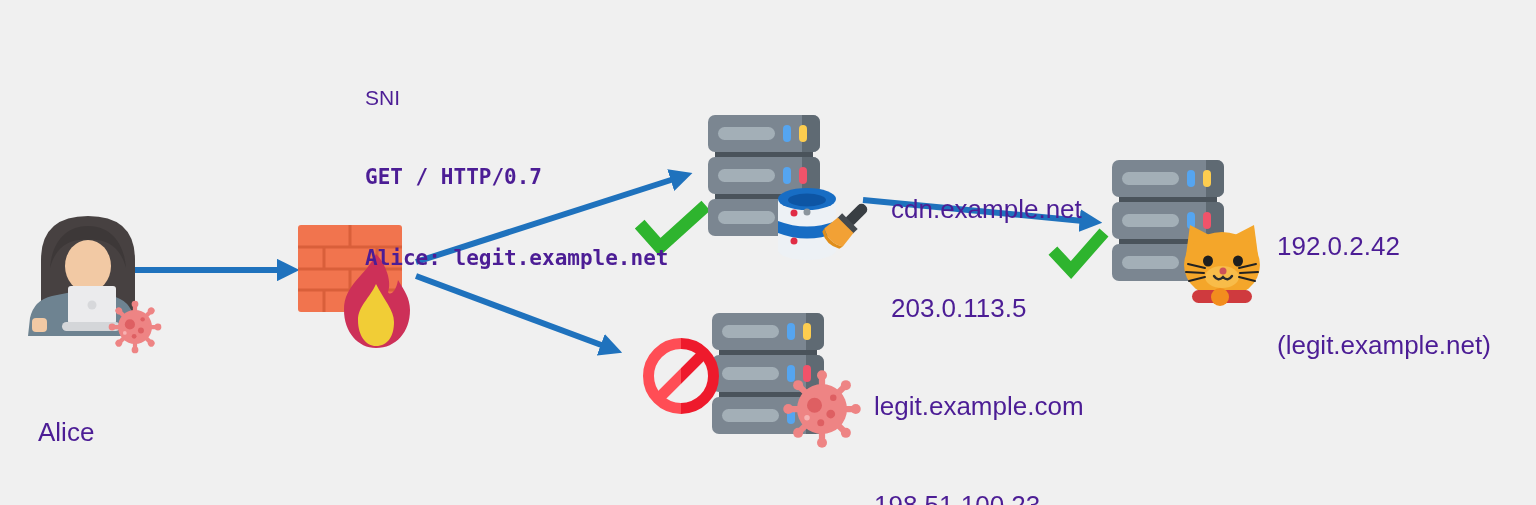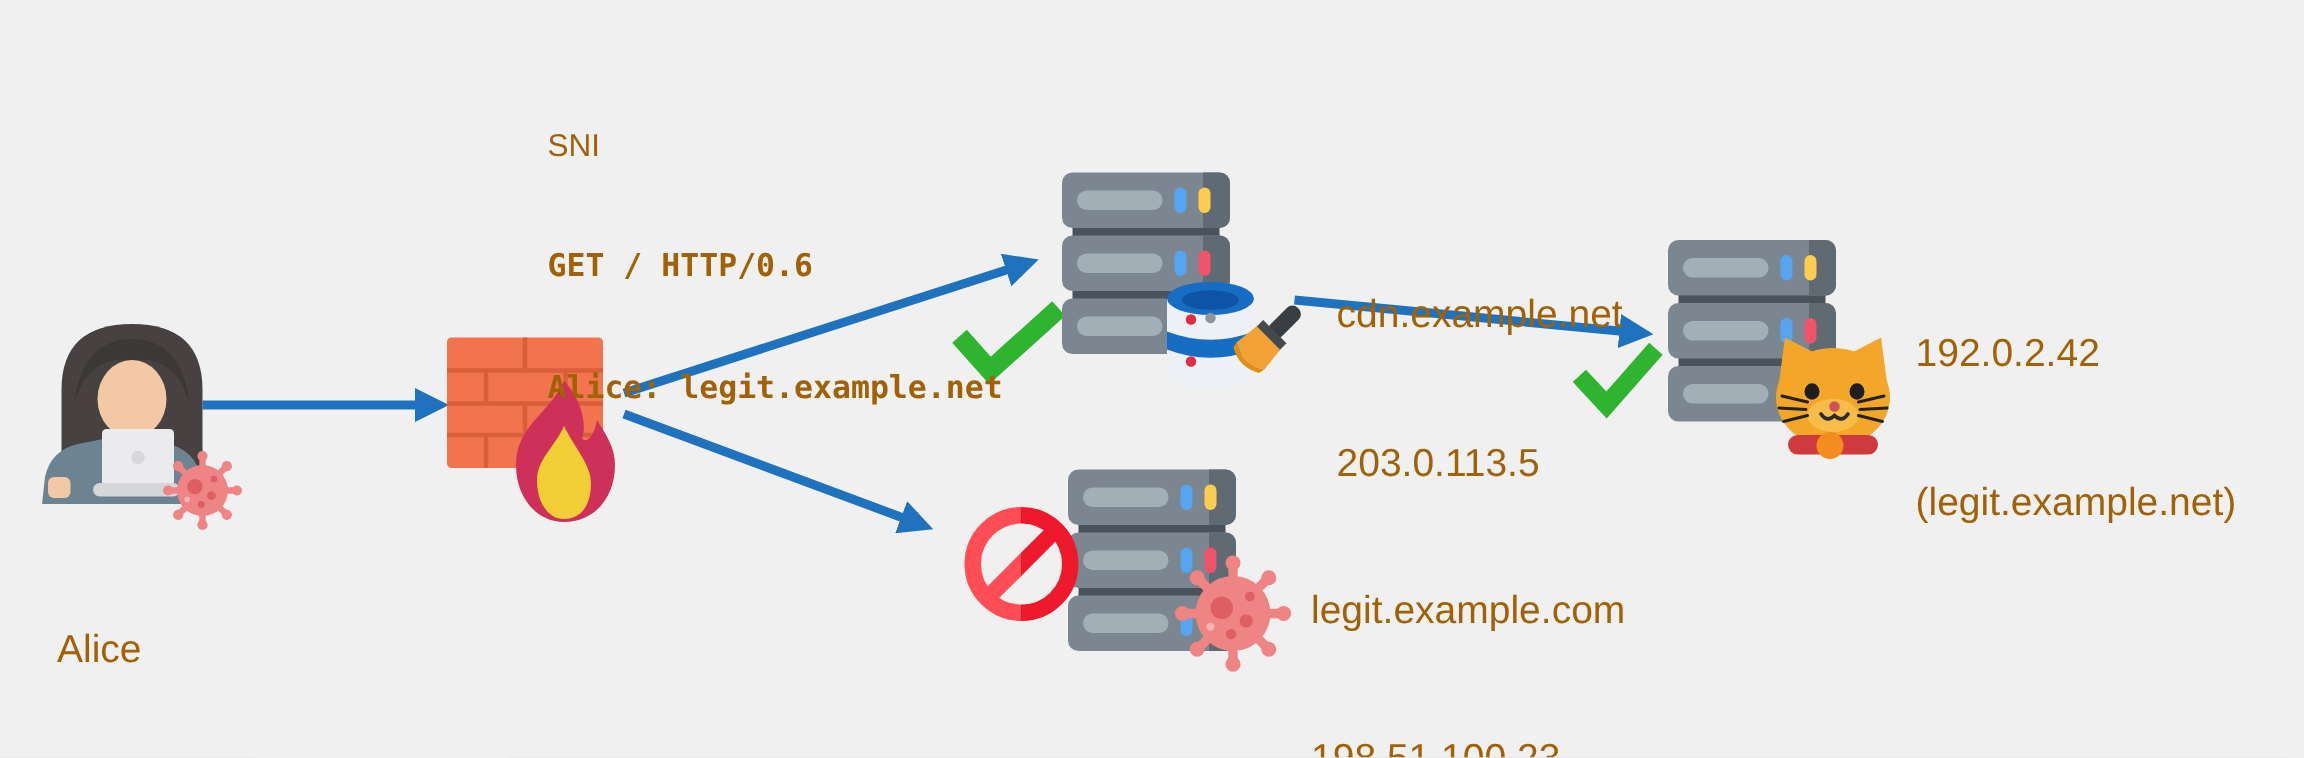--- a/index.html
+++ b/index.html
@@ -1,21 +1,21 @@
 <!DOCTYPE html>
 <html><head>
 <meta charset="utf-8">
 <style>
   html,body{margin:0;padding:0;background:#e4e4e4;}
   .canvas{
     position:relative;width:1536px;height:505px;background:#f0f0f0;
     overflow:hidden;font-family:"Liberation Sans",sans-serif;
   }
   .canvas > svg{position:absolute;left:0;top:0;}
-  .label{position:absolute;color:#a16207;font-size:26px;line-height:33px;white-space:pre;}
+  .label{position:absolute;color:#4c1d95;font-size:26px;line-height:33px;white-space:pre;}
   .label.small{font-size:21px;line-height:27px;}
   .label.mono{
     font-family:"DejaVu Sans Mono","Liberation Mono",monospace;
     font-size:21px;line-height:27px;font-weight:600;
   }
 </style>
 </head>
 <body>
 
 <div class="canvas">
@@ -198,37 +198,37 @@
       <rect x="1192" y="290" width="60" height="13" rx="6.5" fill="#cf3a3e"></rect>
       <circle cx="1220" cy="297" r="9" fill="#f28d1e"></circle>
     </g>
   </svg>
 
   <div class="label small" style="left:365px;top:30px;">
     <div>SNI</div>
   </div>
 
   <div class="label mono" style="left:365px;top:110px;">
-    <div>GET / HTTP/0.6</div>
+    <div>GET / HTTP/0.7</div>
     <div>Alice: legit.example.net</div>
   </div>
 
   <div class="label" style="left:38px;top:350px;">
     <div>Alice</div>
     
   </div>
 
   <div class="label" style="left:891px;top:127px;">
     <div>cdn.example.net</div>
     <div>203.0.113.5</div>
   </div>
 
   <div class="label" style="left:874px;top:324px;">
     <div>legit.example.com</div>
     <div>198.51.100.23</div>
   </div>
 
-  <div class="label" style="left:1277px;top:153px;">
+  <div class="label" style="left:1277px;top:164px;">
     <div>192.0.2.42</div>
     <div>(legit.example.net)</div>
   </div>
 
 </div>
 
 </body></html>

